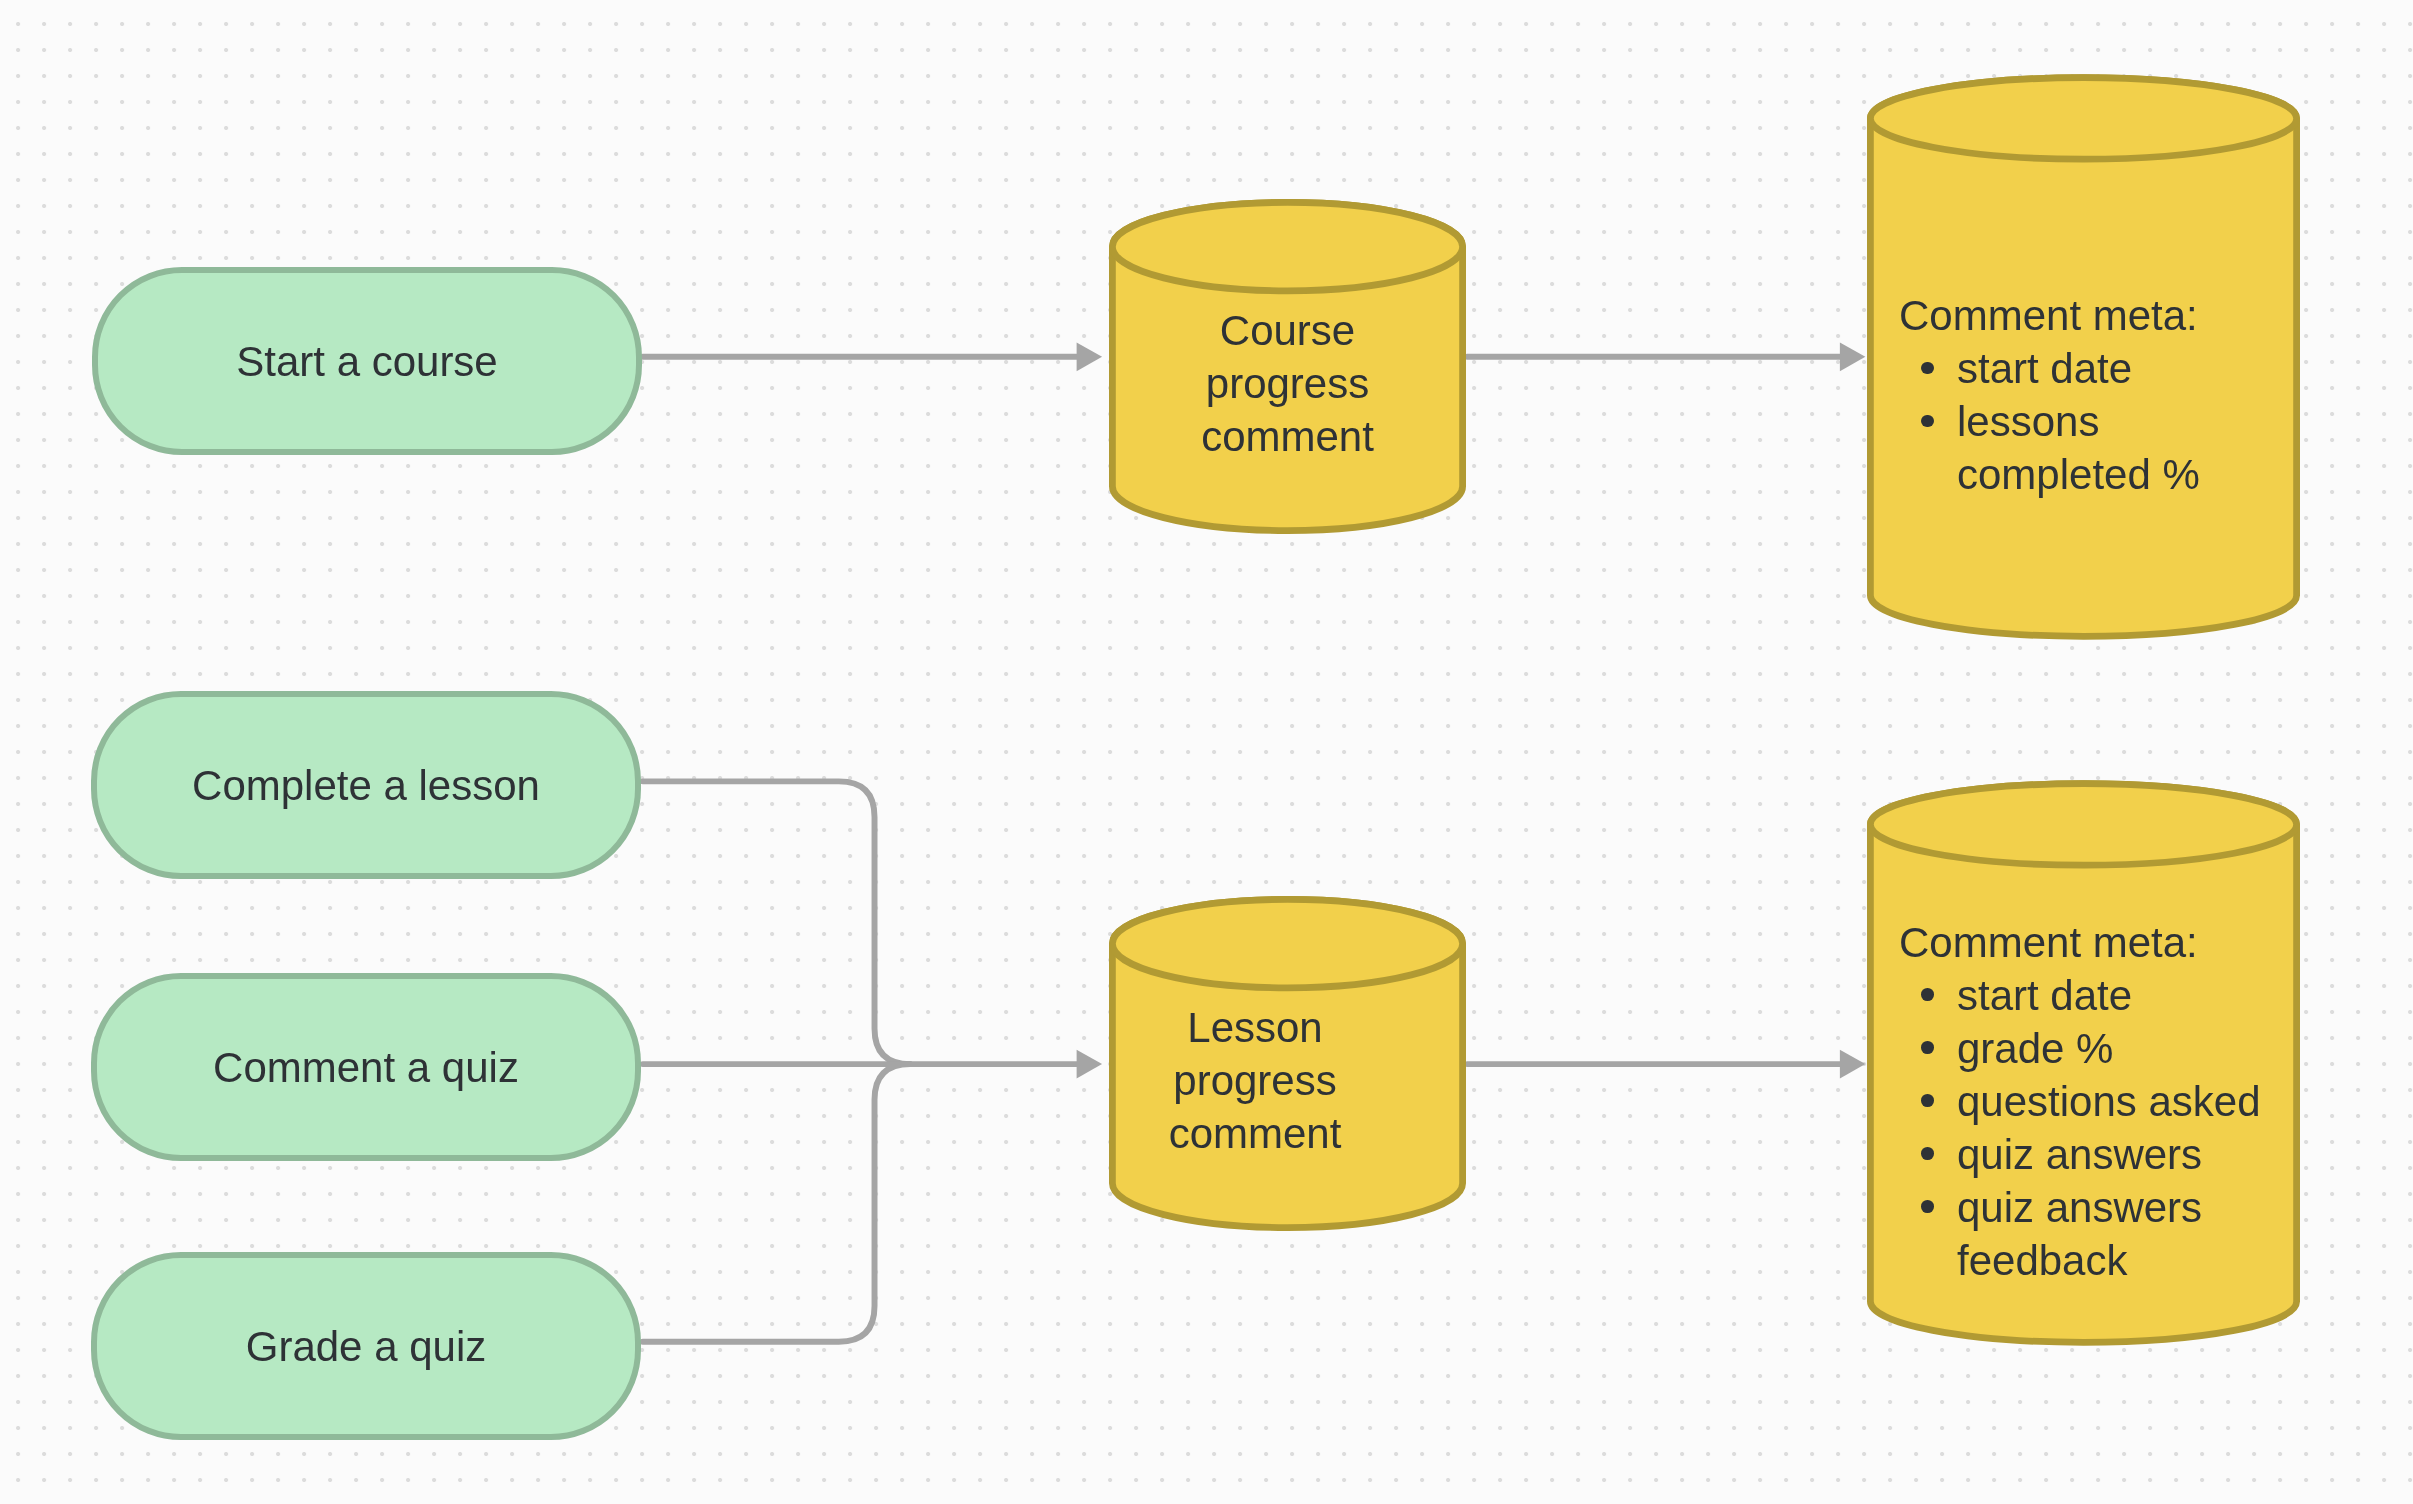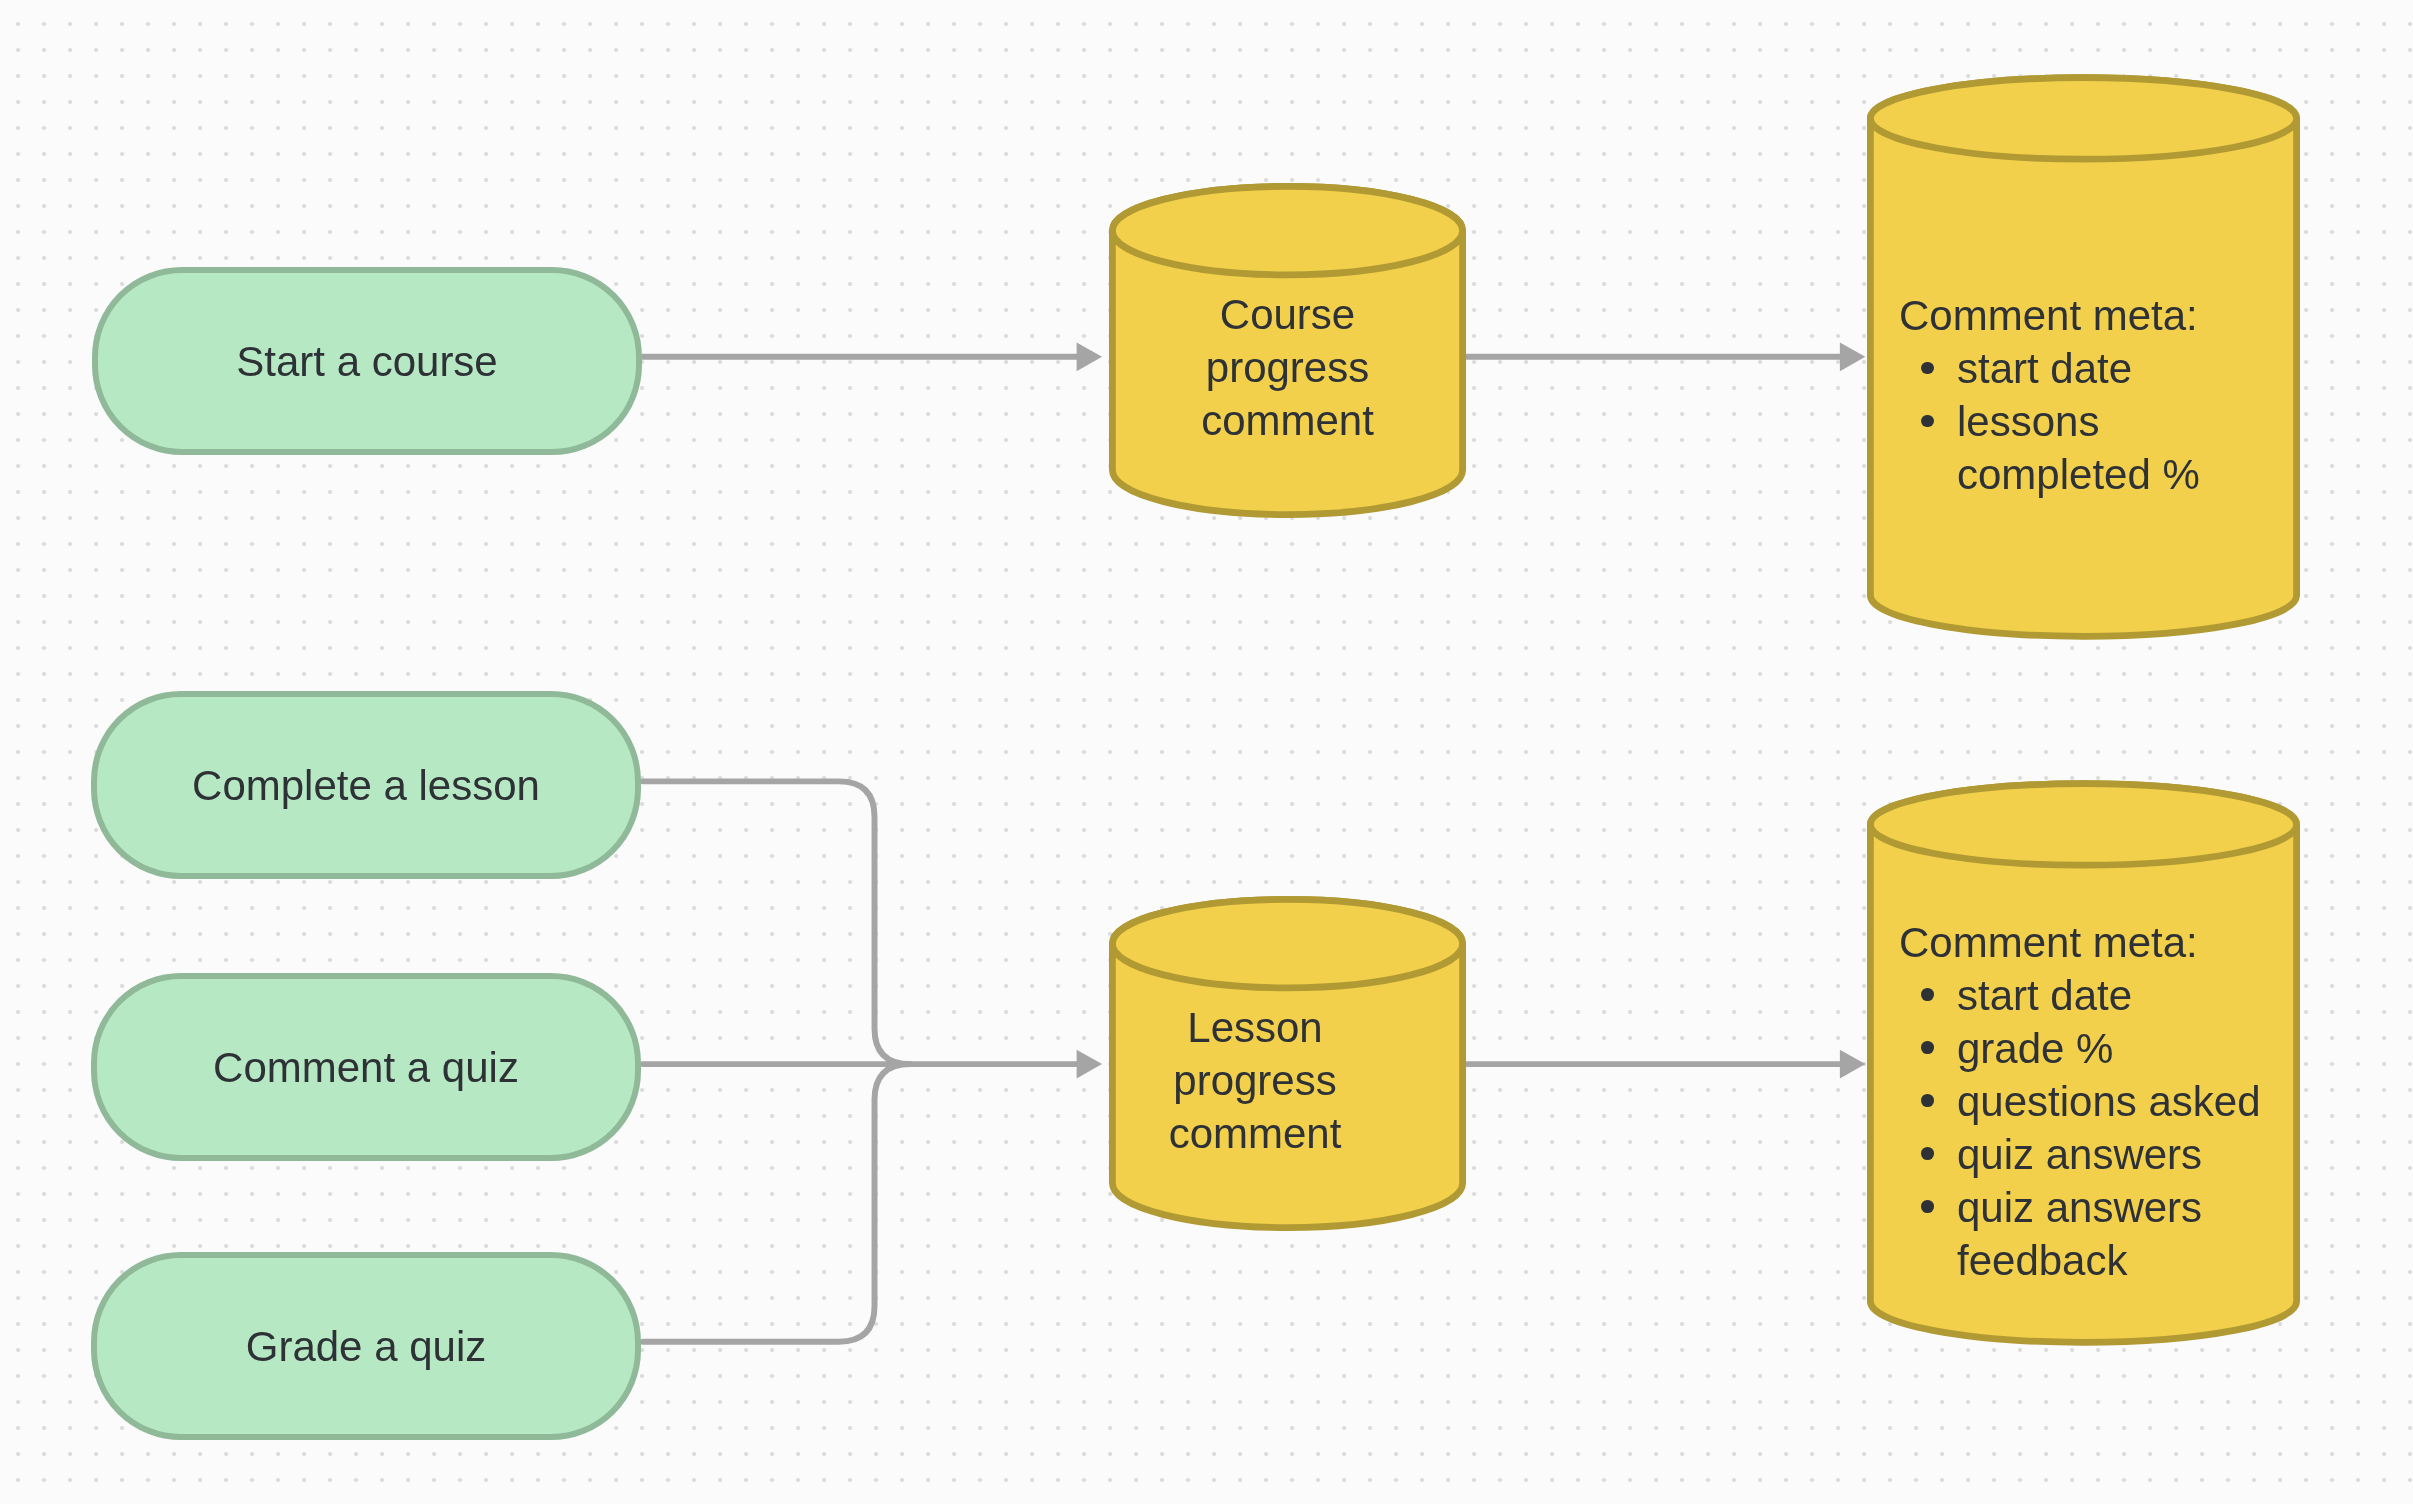--- a/index.html
+++ b/index.html
@@ -88,21 +88,21 @@
   <div class="pill" style="left:91px;top:691px;">
     <span>Complete a lesson</span>
   </div>
   <div class="pill" style="left:91px;top:973px;">
     <span>Comment a quiz</span>
   </div>
   <div class="pill" style="left:91px;top:1252px;">
     <span>Grade a quiz</span>
   </div>
 
-  <div class="cyl" style="left:1109px;top:183px;width:357px;height:335px;">
+  <div class="cyl" style="left:1109px;top:199px;width:357px;height:335px;">
     <svg width="357" height="335" viewBox="0 0 420 394">
       <path class="cyl-body" d="M 4 56 A 206 52 0 0 1 416 56 L 416 338 A 206 52 0 0 1 4 338 Z"></path>
       <ellipse class="cyl-rim" cx="210" cy="56" rx="206" ry="52"></ellipse>
     </svg>
     <div class="cyl-content center">
       <span>Course progress comment</span>
     </div>
   </div>
 
   <div class="cyl" style="left:1109px;top:896px;width:292px;height:335px;">

